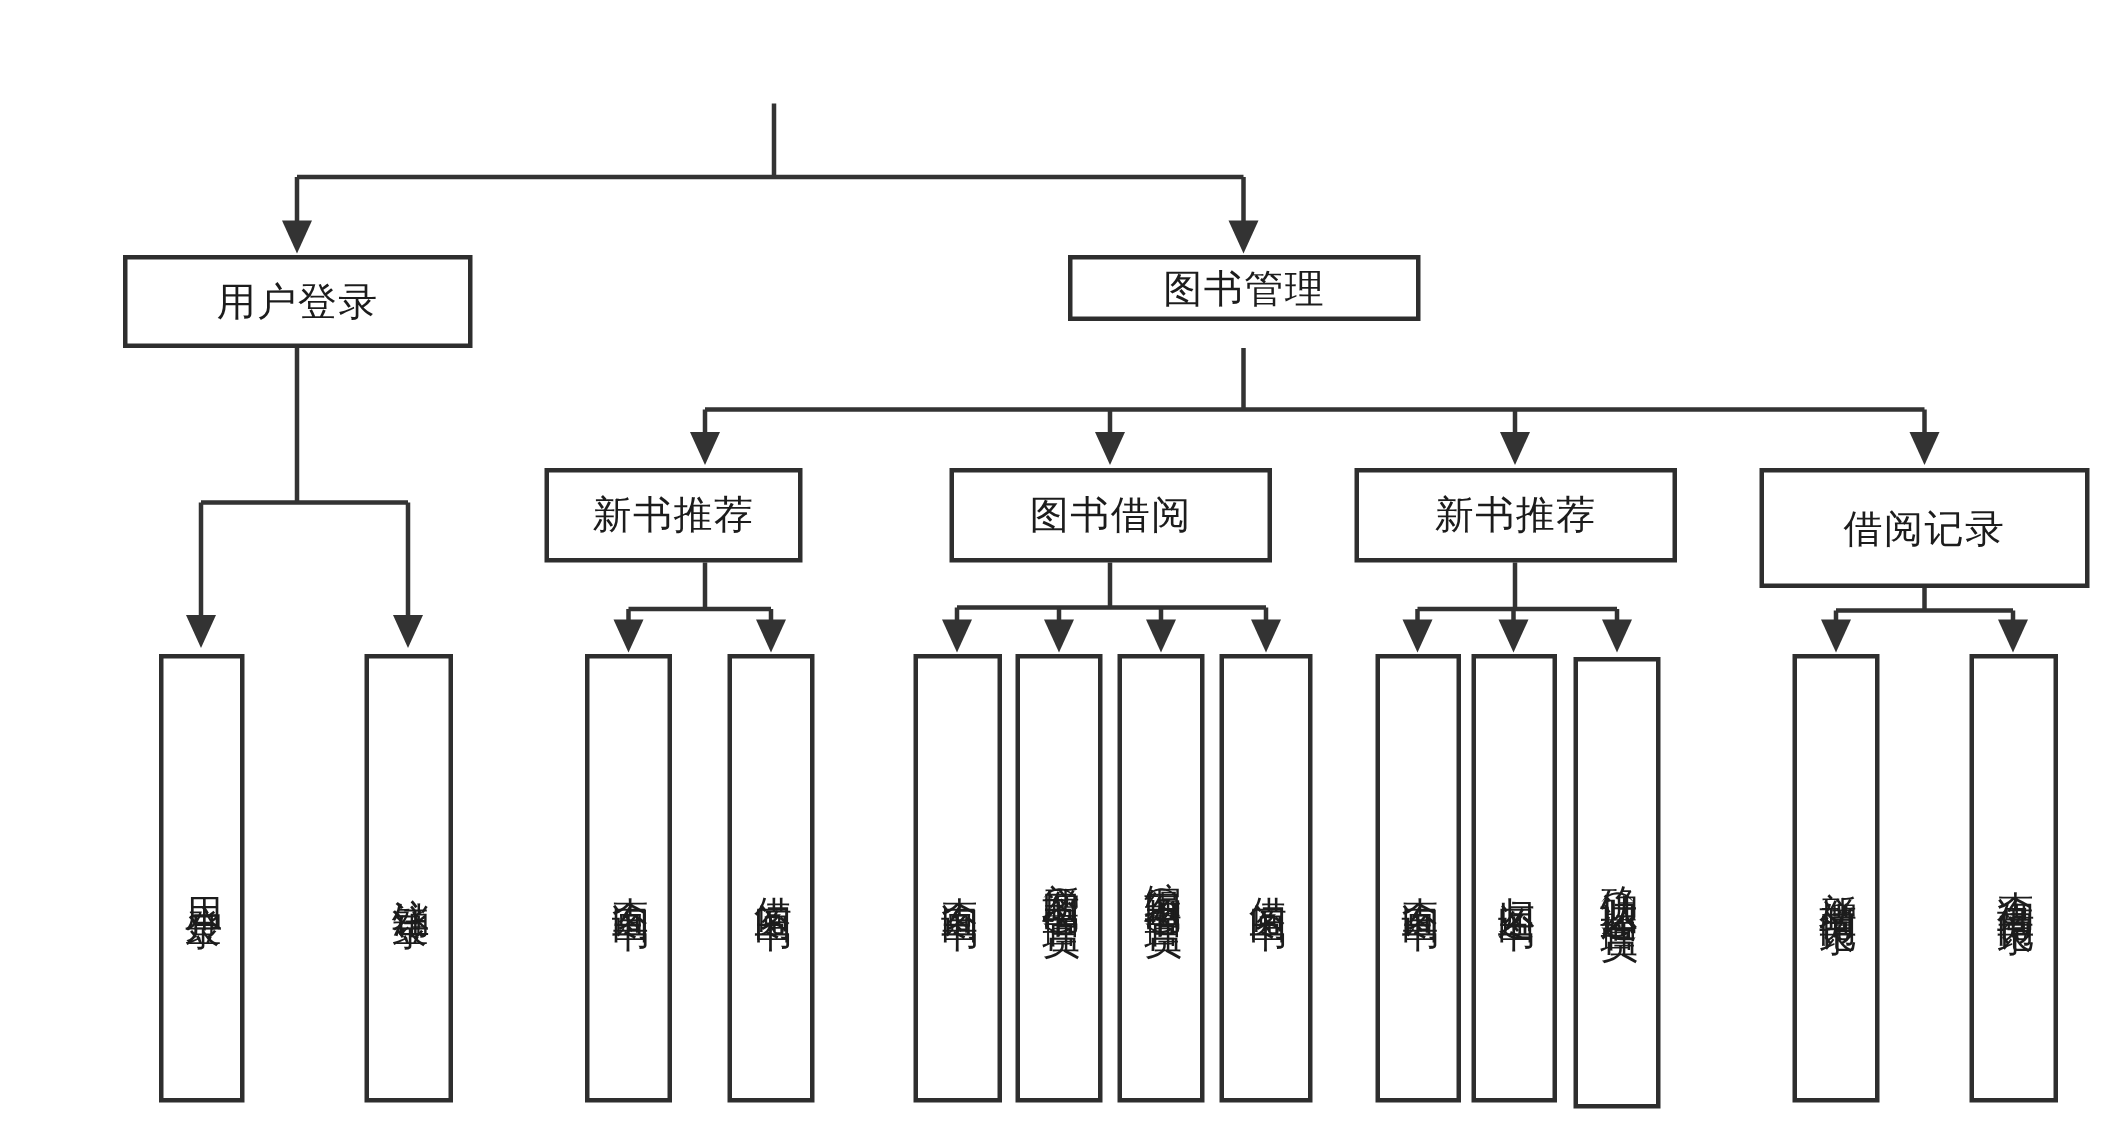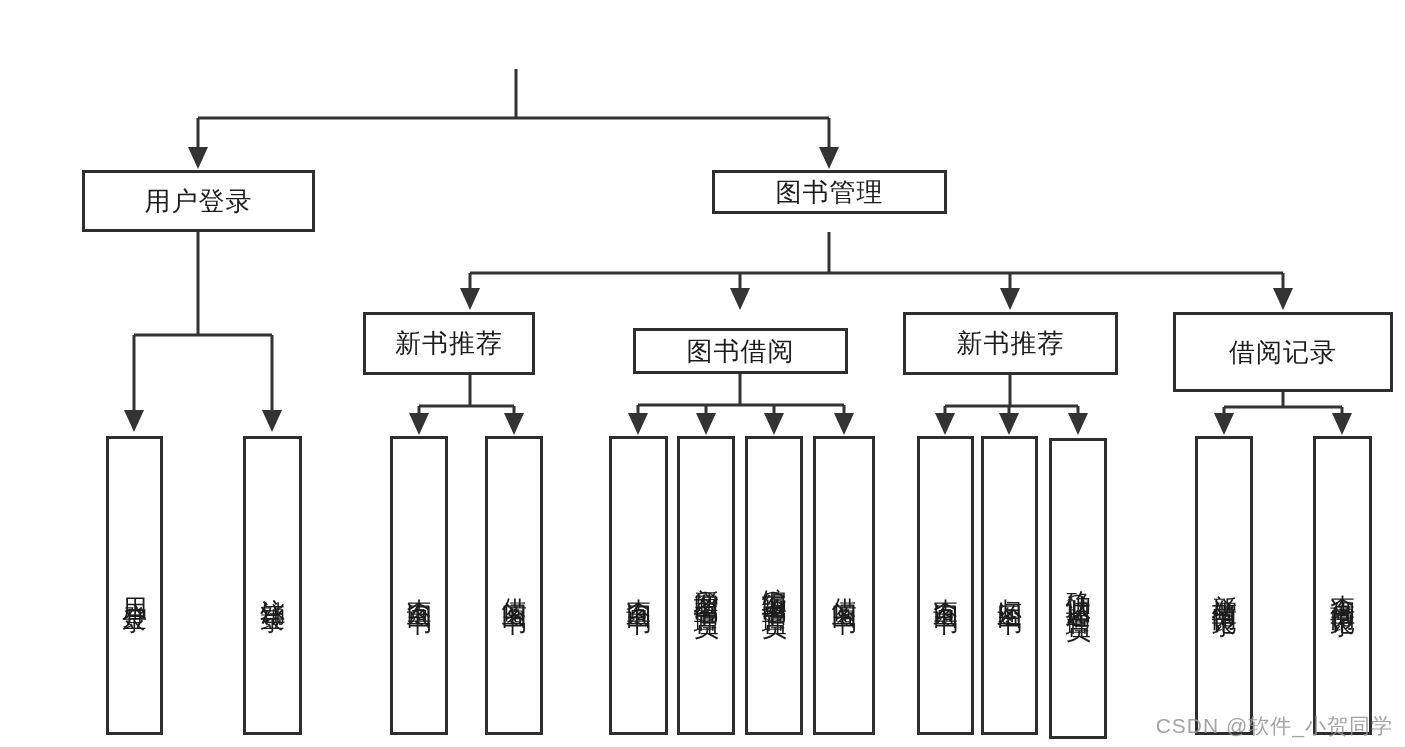--- a/index.html
+++ b/index.html
@@ -86,21 +86,21 @@
       <polygon points="1214,413 1234,413 1224,435"></polygon>
       <polygon points="1332,413 1352,413 1342,435"></polygon>
     </g>
   </svg>
 
 
   <div class="node" style="left:82px; top:170px; width:233px; height:62px;">用户登录</div>
   <div class="node" style="left:712px; top:170px; width:235px; height:44px;">图书管理</div>
 
   <div class="node" style="left:363px; top:312px; width:172px; height:63px;">新书推荐</div>
-  <div class="node" style="left:633px; top:328px; width:215px; height:46px;">图书借阅</div>
+  <div class="node" style="left:633px; top:312px; width:215px; height:63px;">图书借阅</div>
   <div class="node" style="left:903px; top:312px; width:215px; height:63px;">新书推荐</div>
   <div class="node" style="left:1173px; top:312px; width:220px; height:80px;">借阅记录</div>
 
   <div class="node vnode" style="left:106px; top:436px; width:57px; height:299px;">用户登录</div>
   <div class="node vnode" style="left:243px; top:436px; width:59px; height:299px;">注销登录</div>
 
   <div class="node vnode" style="left:390px; top:436px; width:58px; height:299px;">查询图书</div>
   <div class="node vnode" style="left:485px; top:436px; width:58px; height:299px;">借阅图书</div>
 
   <div class="node vnode" style="left:609px; top:436px; width:59px; height:299px;">查询图书</div>
@@ -108,15 +108,14 @@
   <div class="node vnode" style="left:745px; top:436px; width:58px; height:299px;">编辑图书（管理员）</div>
   <div class="node vnode" style="left:813px; top:436px; width:62px; height:299px;">借阅图书</div>
 
   <div class="node vnode" style="left:917px; top:436px; width:57px; height:299px;">查询图书</div>
   <div class="node vnode" style="left:981px; top:436px; width:57px; height:299px;">归还图书</div>
   <div class="node vnode" style="left:1049px; top:438px; width:58px; height:301px;">确认归还（管理员）</div>
 
   <div class="node vnode" style="left:1195px; top:436px; width:58px; height:299px;">新增借阅记录</div>
   <div class="node vnode" style="left:1313px; top:436px; width:59px; height:299px;">查询借阅记录</div>
 
-  <div class="watermark">CSDN @软件_小贺同学</div>
 
 </div>
 
 </body></html>

